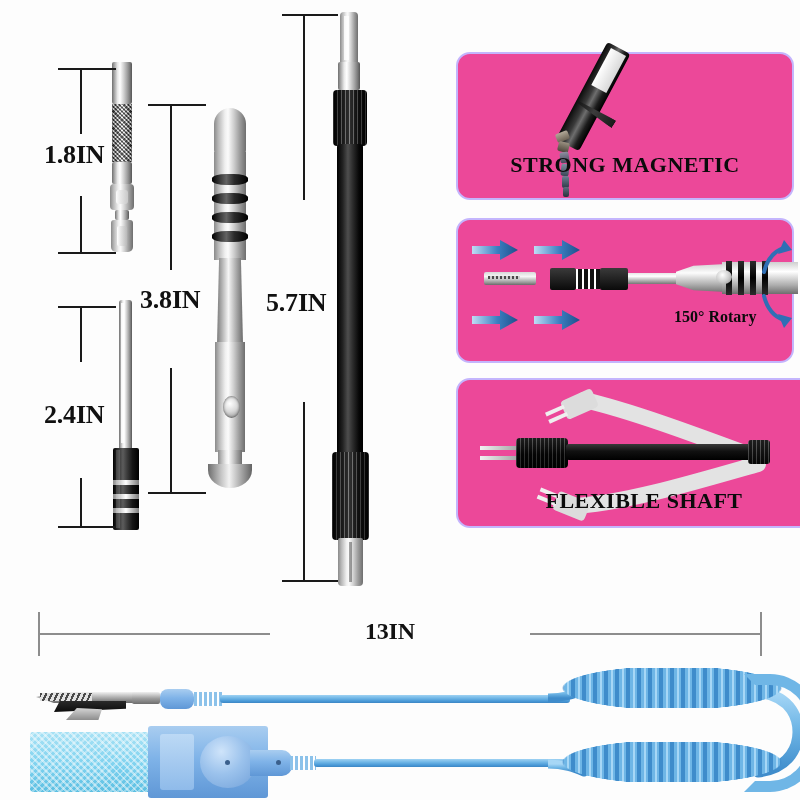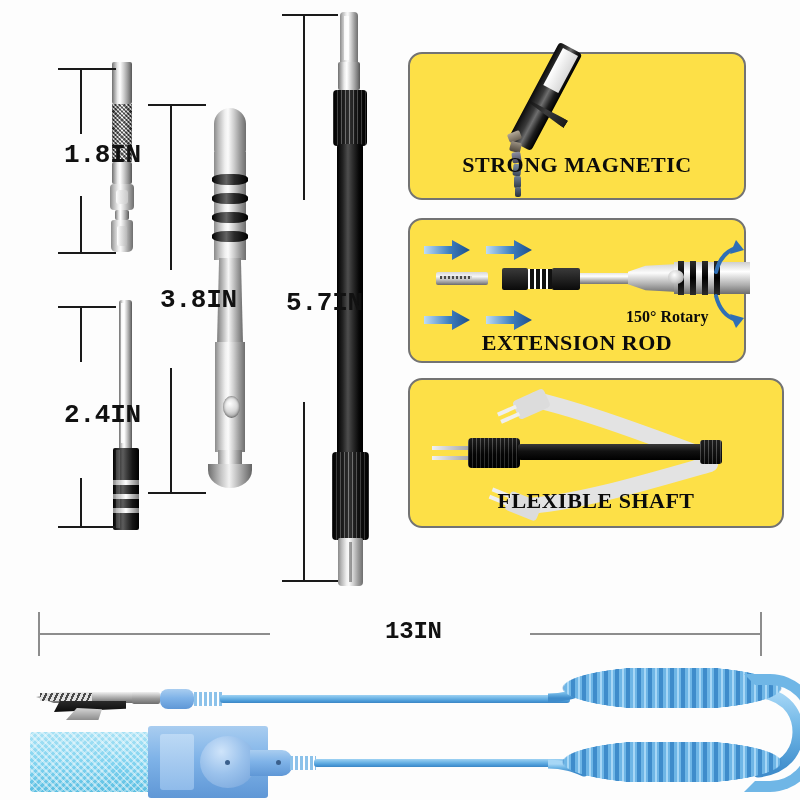--- a/index.html
+++ b/index.html
@@ -12,44 +12,44 @@
     width: 800px;
     height: 800px;
     background: #fdfdfd;
     overflow: hidden;
     font-family: "Liberation Serif", serif;
   }
   .abs { position: absolute; }
 
   
   .dim-label {
-    font-family: Liberation Mono, monospace;
+    font-family: Liberation Serif, serif;
     font-weight: bold;
     color: #111111;
     white-space: nowrap;
     letter-spacing: -0.2px;
-    margin-left: 20px;
   }
   .dim-line-v {
     background: #1a1a1a;
     width: 2px;
   }
   .dim-cap-h {
     background: #1a1a1a;
     height: 2px;
   }
   .dim-line-h-thin { background: #8d8d8d; height: 2px; }
   .dim-cap-v-thin  { background: #8d8d8d; width: 2px; }
 
   
   .panel {
-    border: 2px solid #737373;
+    border: 2px solid #c4b5fd;
     border-radius: 14px;
-    background: #fde047;
+    background: #ec4899;
     box-sizing: border-box;
+    margin-left: 48px;
   }
   .panel-caption {
     position: absolute;
     width: 100%;
     text-align: center;
     font-family: "Liberation Serif", serif;
     font-weight: bold;
     color: #0b0b0b;
     letter-spacing: 0.5px;
   }
@@ -320,21 +320,20 @@
       <g fill="none" stroke="#2f6fb5" stroke-width="4" stroke-linecap="round">
         <path d="M10,34 C14,18 24,12 30,10"></path>
         <path d="M10,58 C14,74 24,80 30,82"></path>
       </g>
       <polygon points="30,2 38,12 24,16" fill="#2f6fb5"></polygon>
       <polygon points="30,90 38,80 24,76" fill="#2f6fb5"></polygon>
     </svg>
 
     <div class="panel-subcaption" style="left:216px; top:88px; font-size:16px;">150°  Rotary</div>
 
-    <div class="panel-caption" style="top:110px; left:0; font-size:22px;">EXTENSION ROD</div>
   </div>
 
   <div class="abs panel" style="left:408px; top:378px; width:376px; height:150px;">
 
     <svg class="abs" style="left:0; top:0;" width="338" height="150" viewBox="0 0 338 150">
       <path d="M300,78 C230,52 170,30 126,20" stroke="#e3e3e3" stroke-width="16" fill="none" stroke-linecap="round"></path>
       <path d="M300,84 C230,104 170,122 118,126" stroke="#e3e3e3" stroke-width="16" fill="none" stroke-linecap="round"></path>
       <g transform="rotate(-24 126 22)">
         <rect x="104" y="12" width="34" height="20" rx="4" fill="#dcdcdc"></rect>
         <rect x="86" y="16" width="20" height="4" fill="#efefef"></rect>

